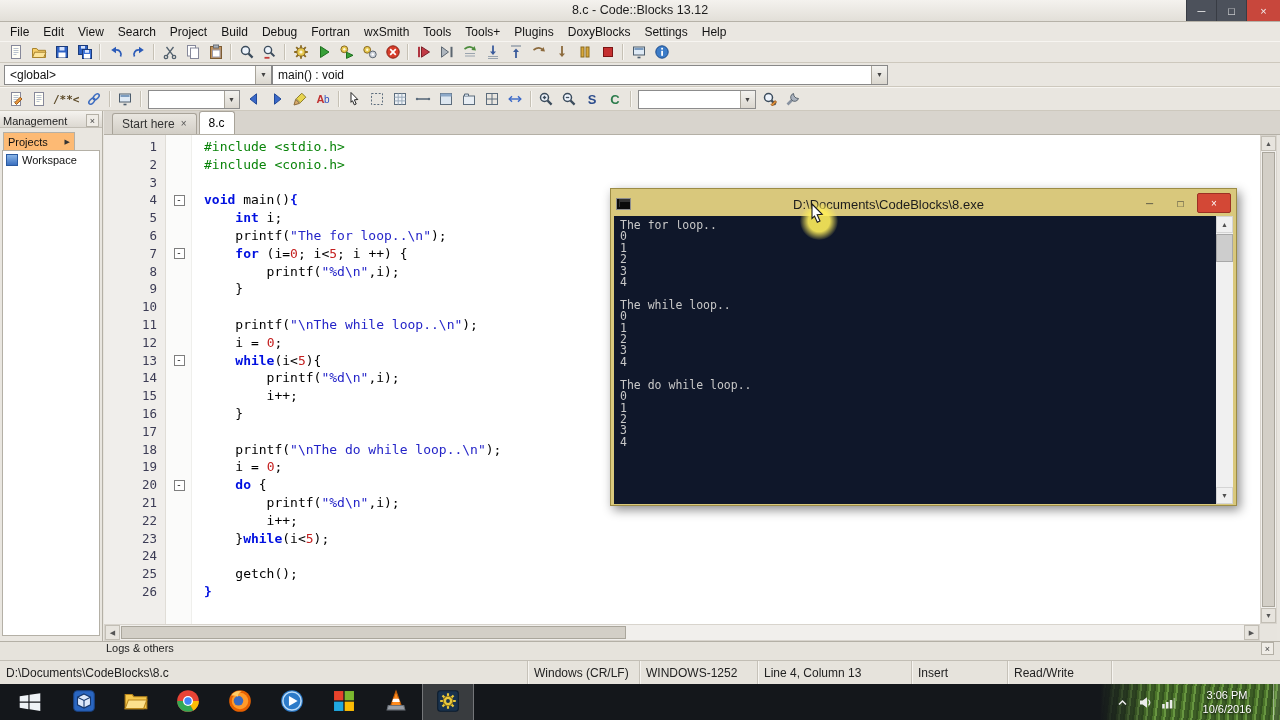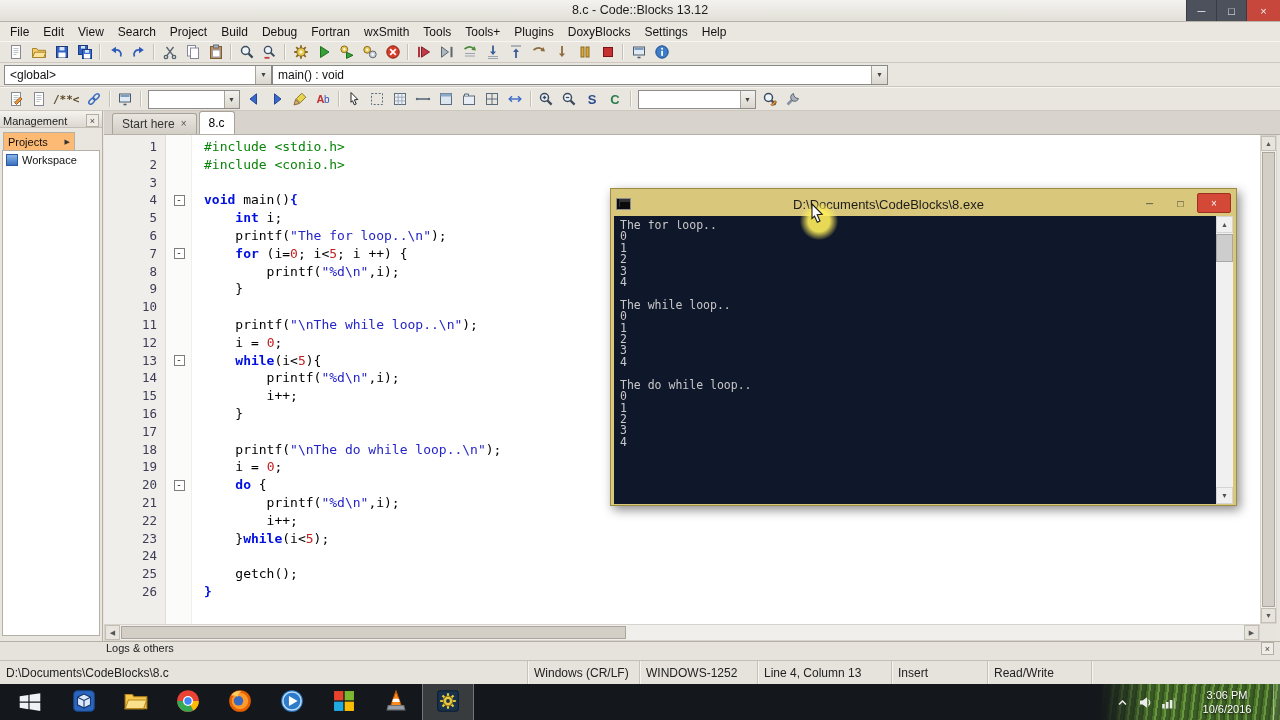--- a/index.html
+++ b/index.html
@@ -98,21 +98,21 @@
   .cursor-glow{position:absolute;left:800px;top:202px;width:38px;height:38px;border-radius:50%;z-index:60;background:radial-gradient(circle,rgba(255,238,90,.9) 0 40%,rgba(255,238,90,0) 72%)}
   .cursor-arrow{position:absolute;left:806px;top:202px;z-index:61}
 
   
   .logsbar{position:absolute;top:641px;left:0;right:0;height:19px;background:#e6e3dc;border-top:1px solid #b4b0a6;display:flex;align-items:flex-start;padding-left:106px;font-size:11px;color:#222}
   .logs-close{margin-left:auto;margin-right:6px;width:13px;height:13px;border:1px solid #b4b0a6;background:#efece6;font-size:9px;color:#444;display:flex;align-items:center;justify-content:center}
 
   
   .statusbar{position:absolute;top:660px;left:0;right:0;height:24px;background:#e6e3dc;border-top:1px solid #c2beb5;display:flex;align-items:center;font-size:12px;color:#222}
   .seg{height:100%;display:flex;align-items:center;padding-left:6px;border-right:1px solid #c6c2b9;box-shadow:1px 0 0 #f6f4f0;white-space:nowrap;overflow:hidden}
-  .seg1{width:528px}.seg2{width:112px}.seg3{width:118px}.seg4{width:134px}.seg5{width:96px}.seg6{width:104px}.seg7{flex:1;border-right:none}
+  .seg1{width:528px}.seg2{width:112px}.seg3{width:118px}.seg4{width:154px}.seg5{width:96px}.seg6{width:104px}.seg7{flex:1;border-right:none}
 
   
   .taskbar{position:absolute;left:0;top:684px;right:0;height:36px;background:#14171b;z-index:70}
   .tb-grass{position:absolute;right:0;top:0;width:180px;height:36px;background:linear-gradient(90deg,#14171b 0,rgba(20,23,27,0) 55px),repeating-linear-gradient(97deg,#33511f 0 2px,#4a7329 2px 4px,#679540 4px 6px,#3c5c25 6px 9px)}
   .tb-start{position:absolute;left:6px;top:0;width:48px;height:36px;display:flex;align-items:center;justify-content:center}
   #tb-apps{position:absolute;left:58px;top:0;height:36px;display:flex}
   .tb-app{width:52px;height:36px;display:flex;align-items:center;justify-content:center}
   .tb-app.active{background:rgba(255,255,255,.16);box-shadow:inset 1px 0 0 rgba(255,255,255,.3),inset -1px 0 0 rgba(255,255,255,.3)}
   #tb-tray{position:absolute;right:104px;top:0;height:36px;display:flex;align-items:center;gap:8px}
   .tray-ic{display:flex}

